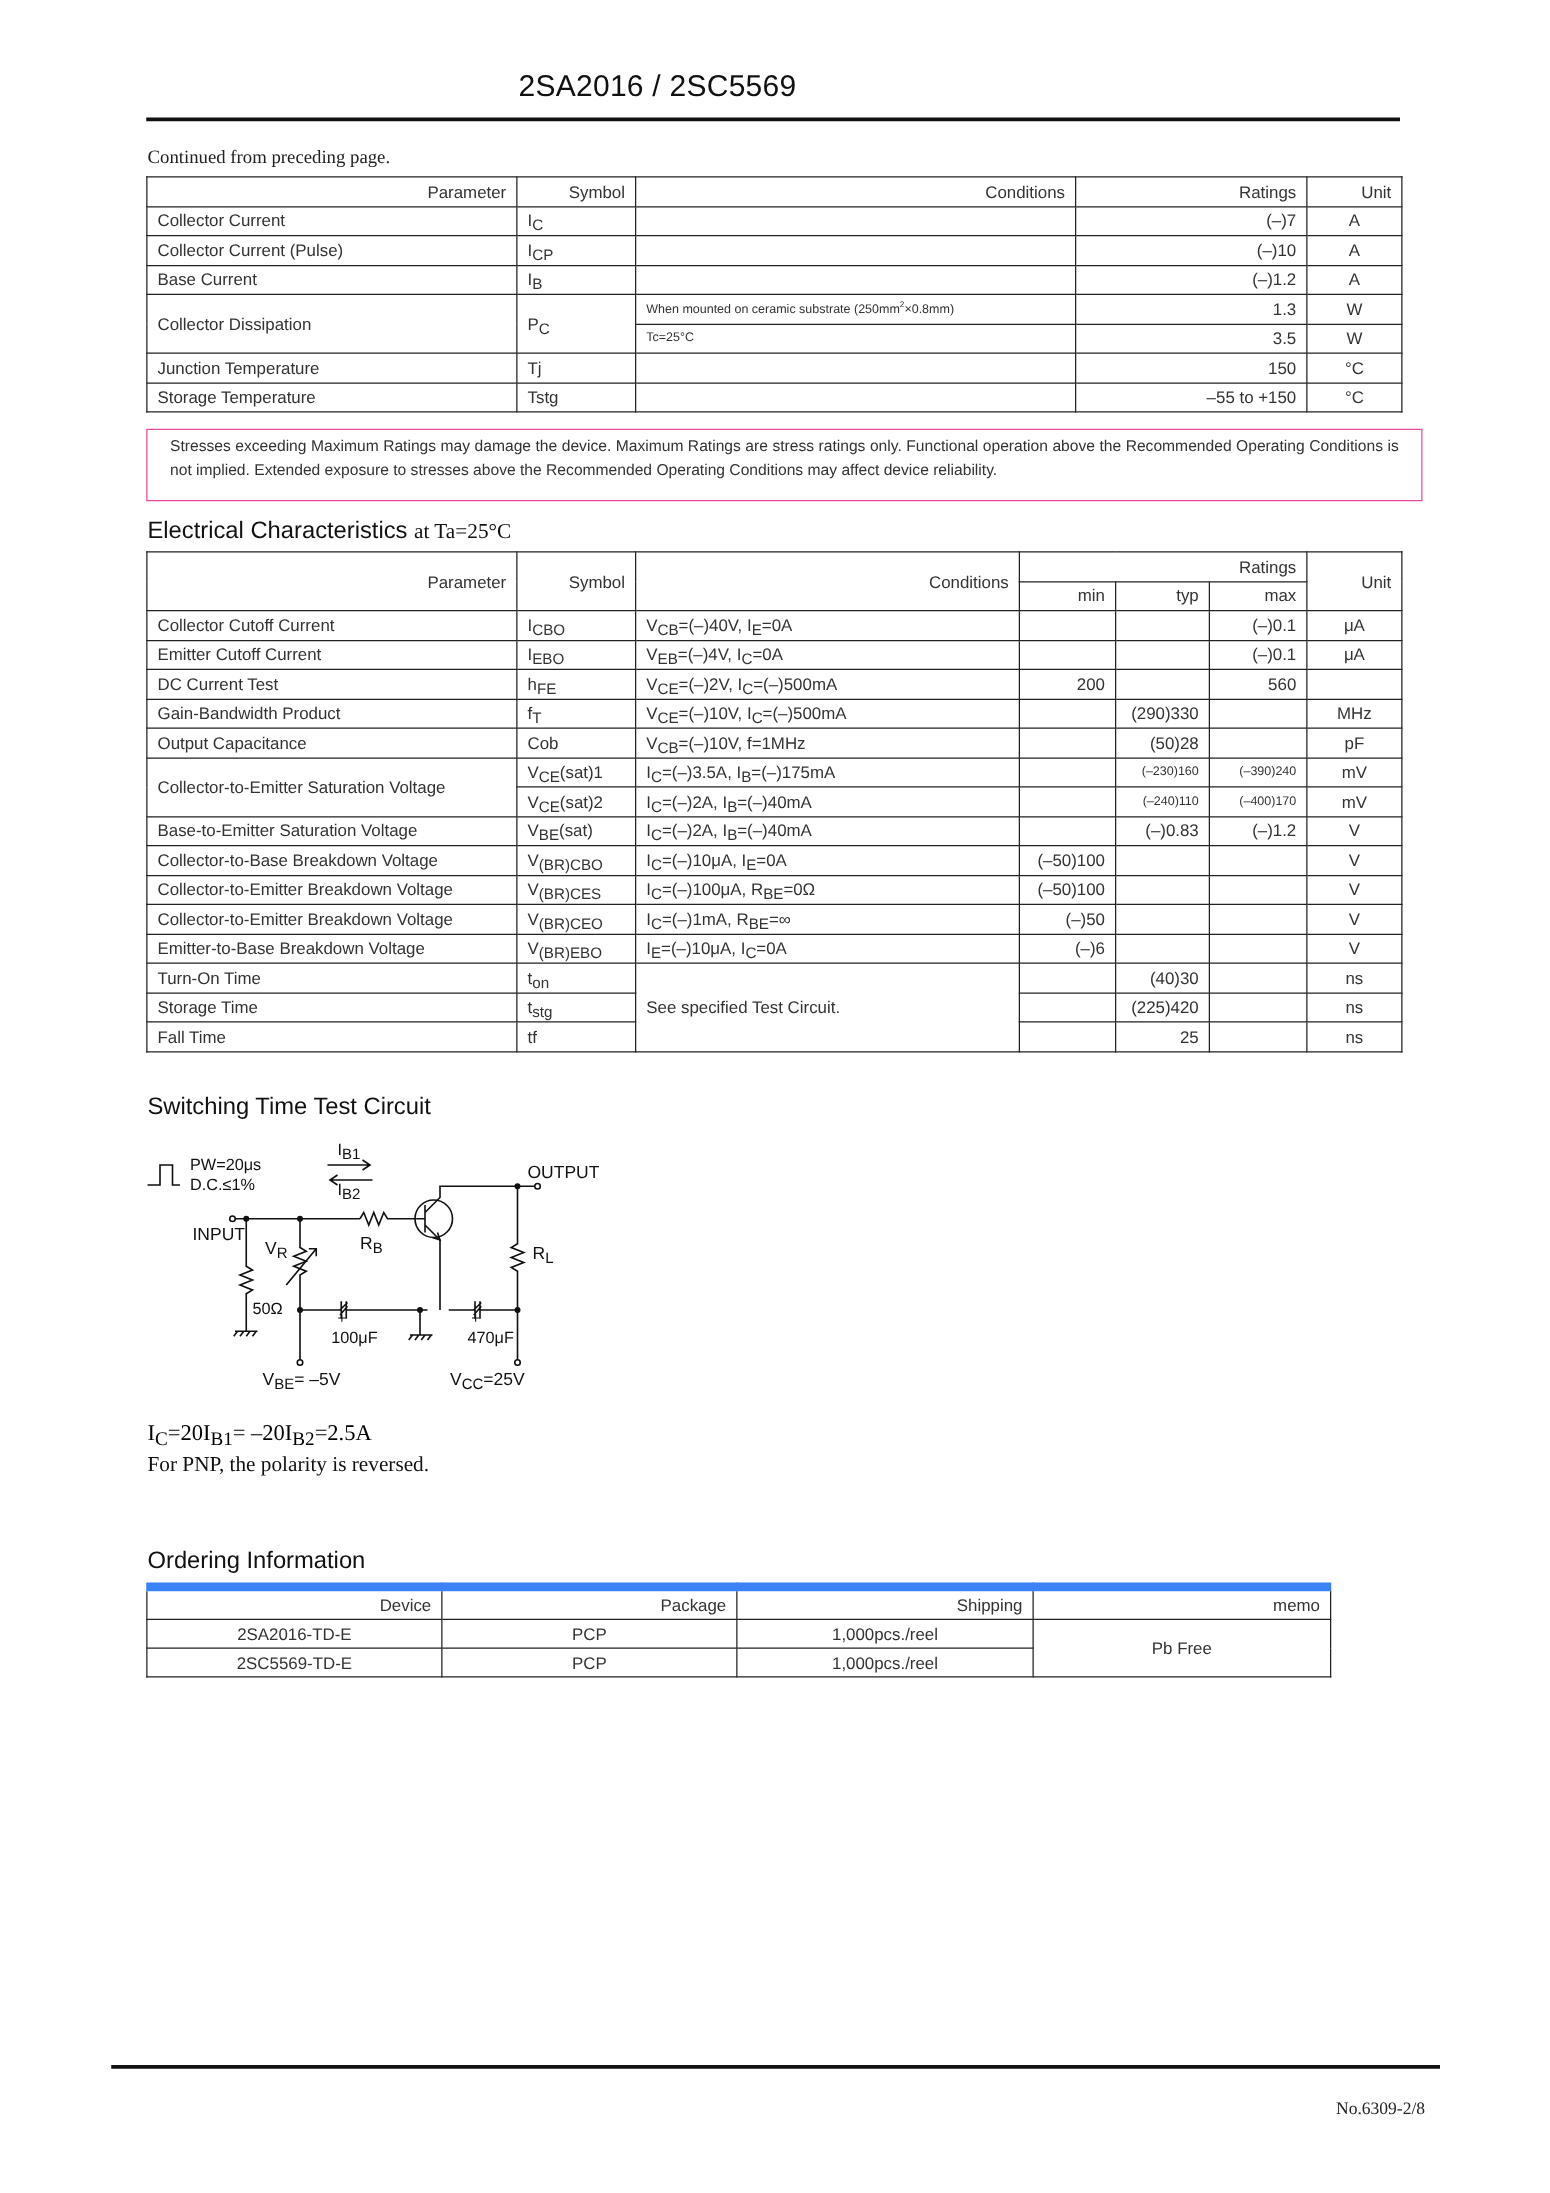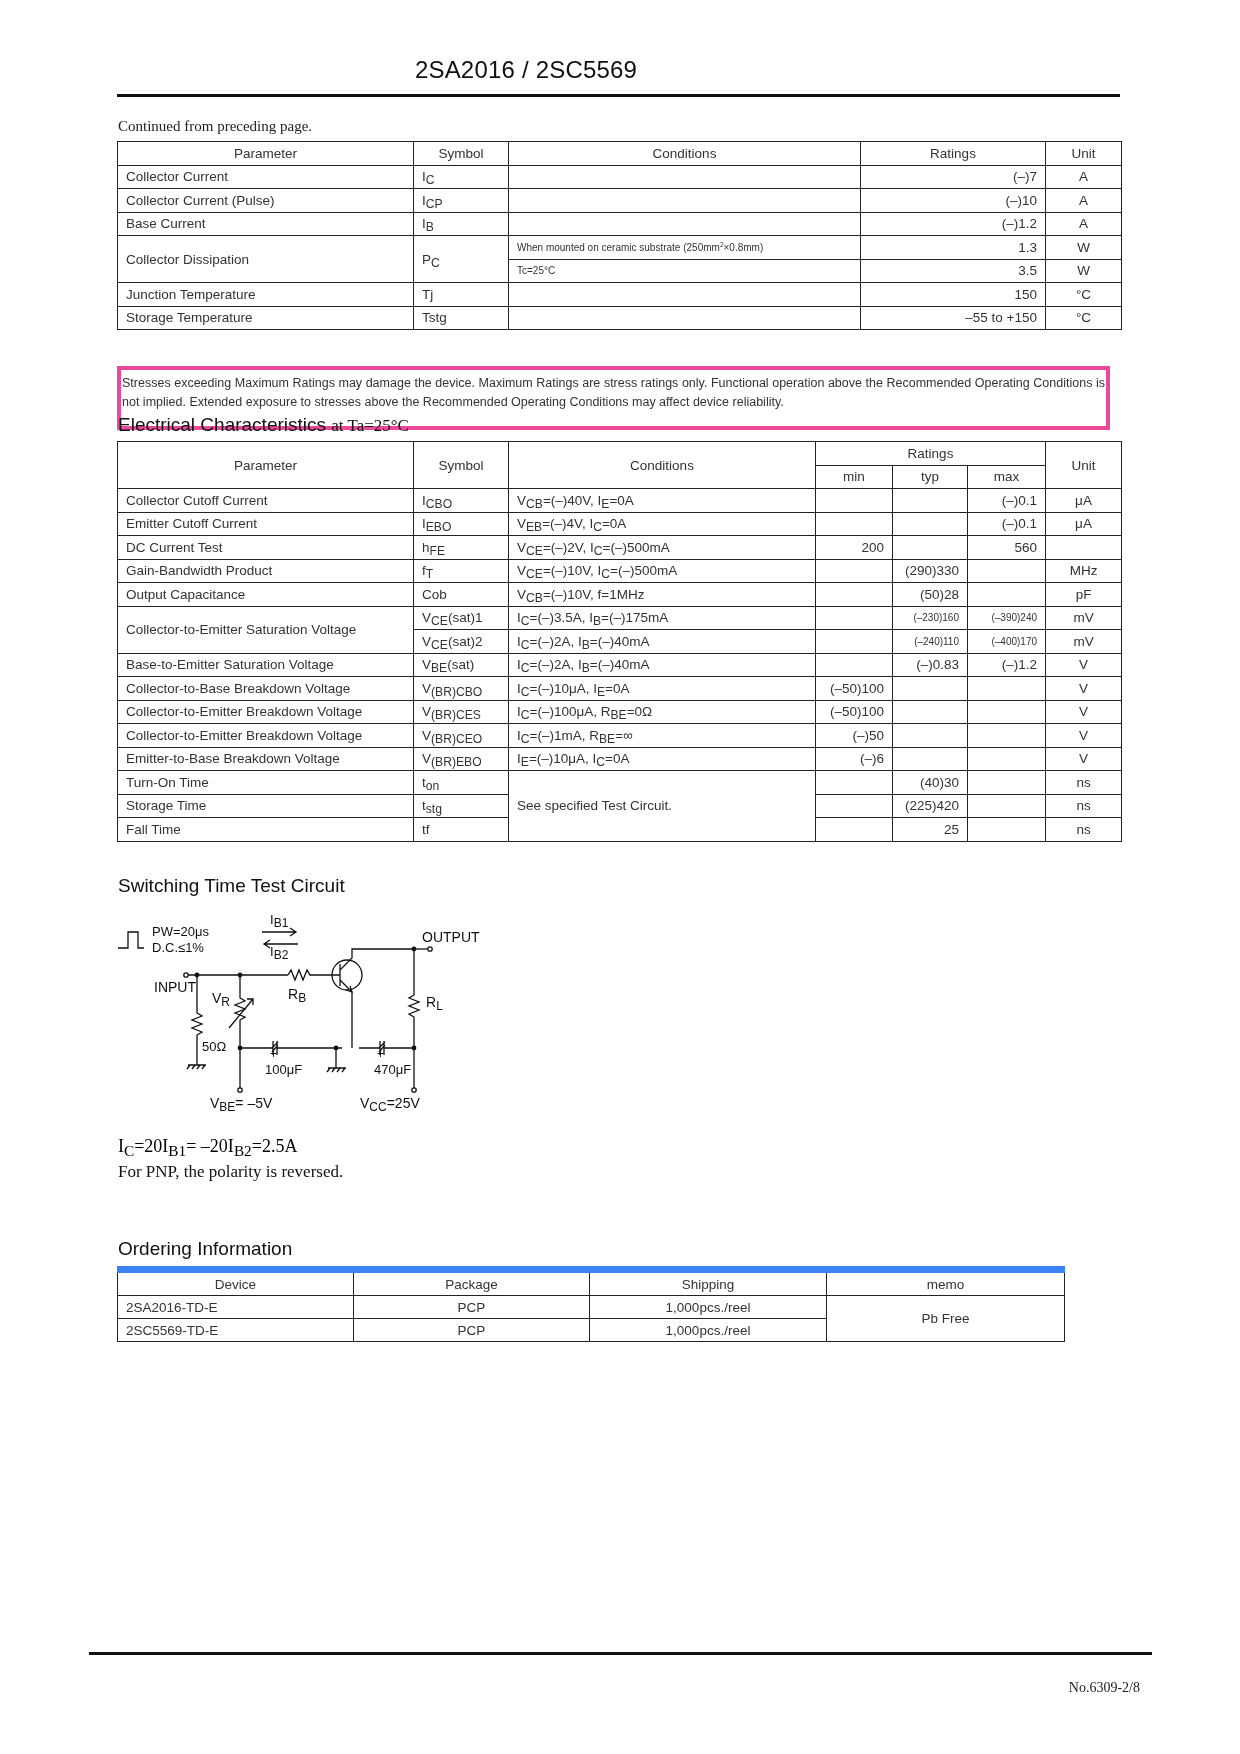--- a/index.html
+++ b/index.html
@@ -3,27 +3,27 @@
 <meta charset="utf-8">
 <style>
   html, body { margin:0; padding:0; background:#fff; }
   body { width:1240px; height:1754px; position:relative; font-family:"Liberation Sans", sans-serif; color:#222; }
   .abs { position:absolute; }
   .title { left:0; width:1052px; top:56px; text-align:center; font-size:24px; color:#111; letter-spacing:0.2px; }
   .rule-top { left:117px; top:94px; width:1003px; height:3px; background:#111; }
   .cont { left:118px; top:118px; font-family:"Liberation Serif", serif; font-size:15px; color:#222; }
   table { border-collapse:collapse; table-layout:fixed; font-size:13.5px; color:#333; }
   td, th { border:1px solid #222; padding:0 8px; height:22.5px; font-weight:normal; white-space:nowrap; overflow:hidden; }
-  th { text-align:center; }
-  .c { text-align:center; } .r { text-align:right; } .l { text-align:left; }
+  th { text-align:right; }
+  .c { text-align:center; } .r { text-align:right; } .l { text-align:center; }
   sub { font-size:0.9em; vertical-align:-0.28em; line-height:0; }
   sup { font-size:0.65em; line-height:0; }
   .small { font-size:10px; }
   #maxtbl { left:117px; top:141px; width:1004px; }
-  .notice { left:117px; top:343px; width:983px; height:48px; border:4px solid #ec4899; padding:4px 1px; font-size:12.5px; color:#333; line-height:19px; text-align:justify; text-align-last:left;margin-top:23px; }
+  .notice { left:117px; top:343px; width:983px; height:48px; border:1px solid #ec4899; padding:4px 18px; font-size:12.5px; color:#333; line-height:19px; text-align:justify; text-align-last:left; }
   .h2 { font-size:19px; color:#111; }
   .h2 .serif { font-family:"Liberation Serif", serif; font-size:17px; }
   #elec-title { left:118px; top:414px; }
   #electbl { left:117px; top:441px; width:1004px; }
   #sw-title { left:118px; top:875px; }
   #circuit { left:110px; top:900px; width:400px; height:230px; }
   .formula { left:118px; top:1136px; font-family:"Liberation Serif", serif; font-size:18px; color:#000000; }
   .formula sub { font-size:0.85em; }
   .pnp { left:118px; top:1162px; font-family:"Liberation Serif", serif; font-size:17px; color:#111; }
   #ord-title { left:118px; top:1238px; }

